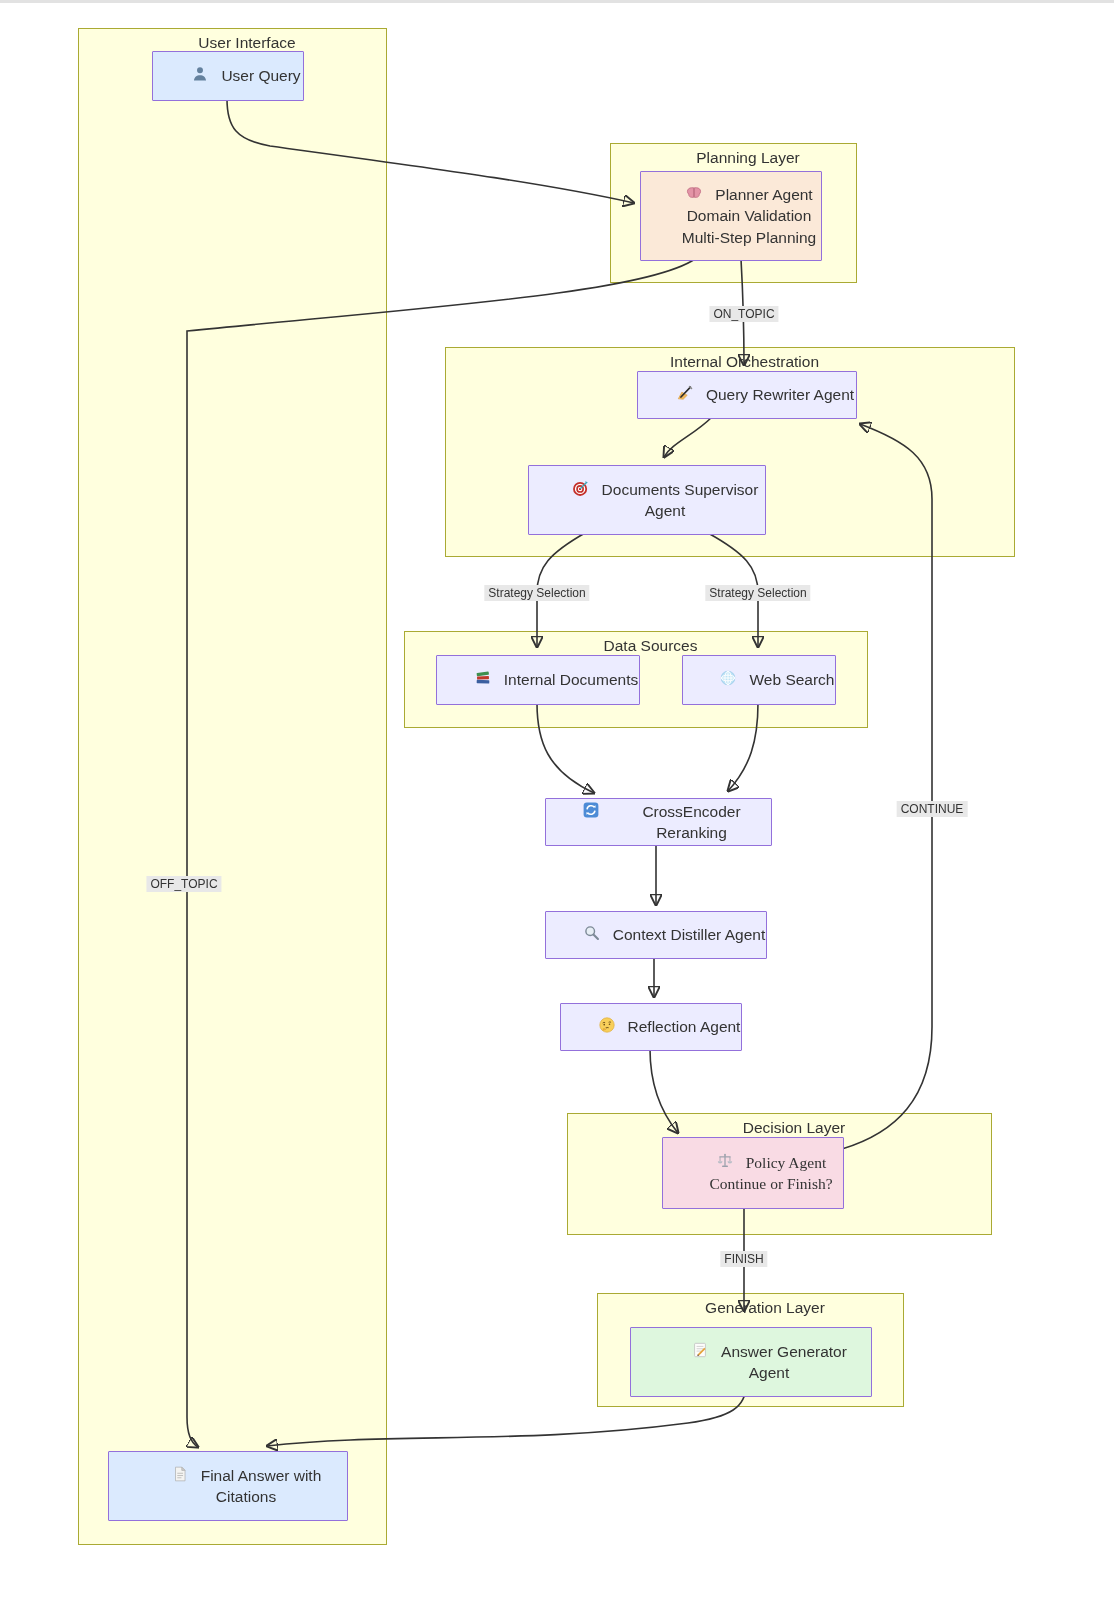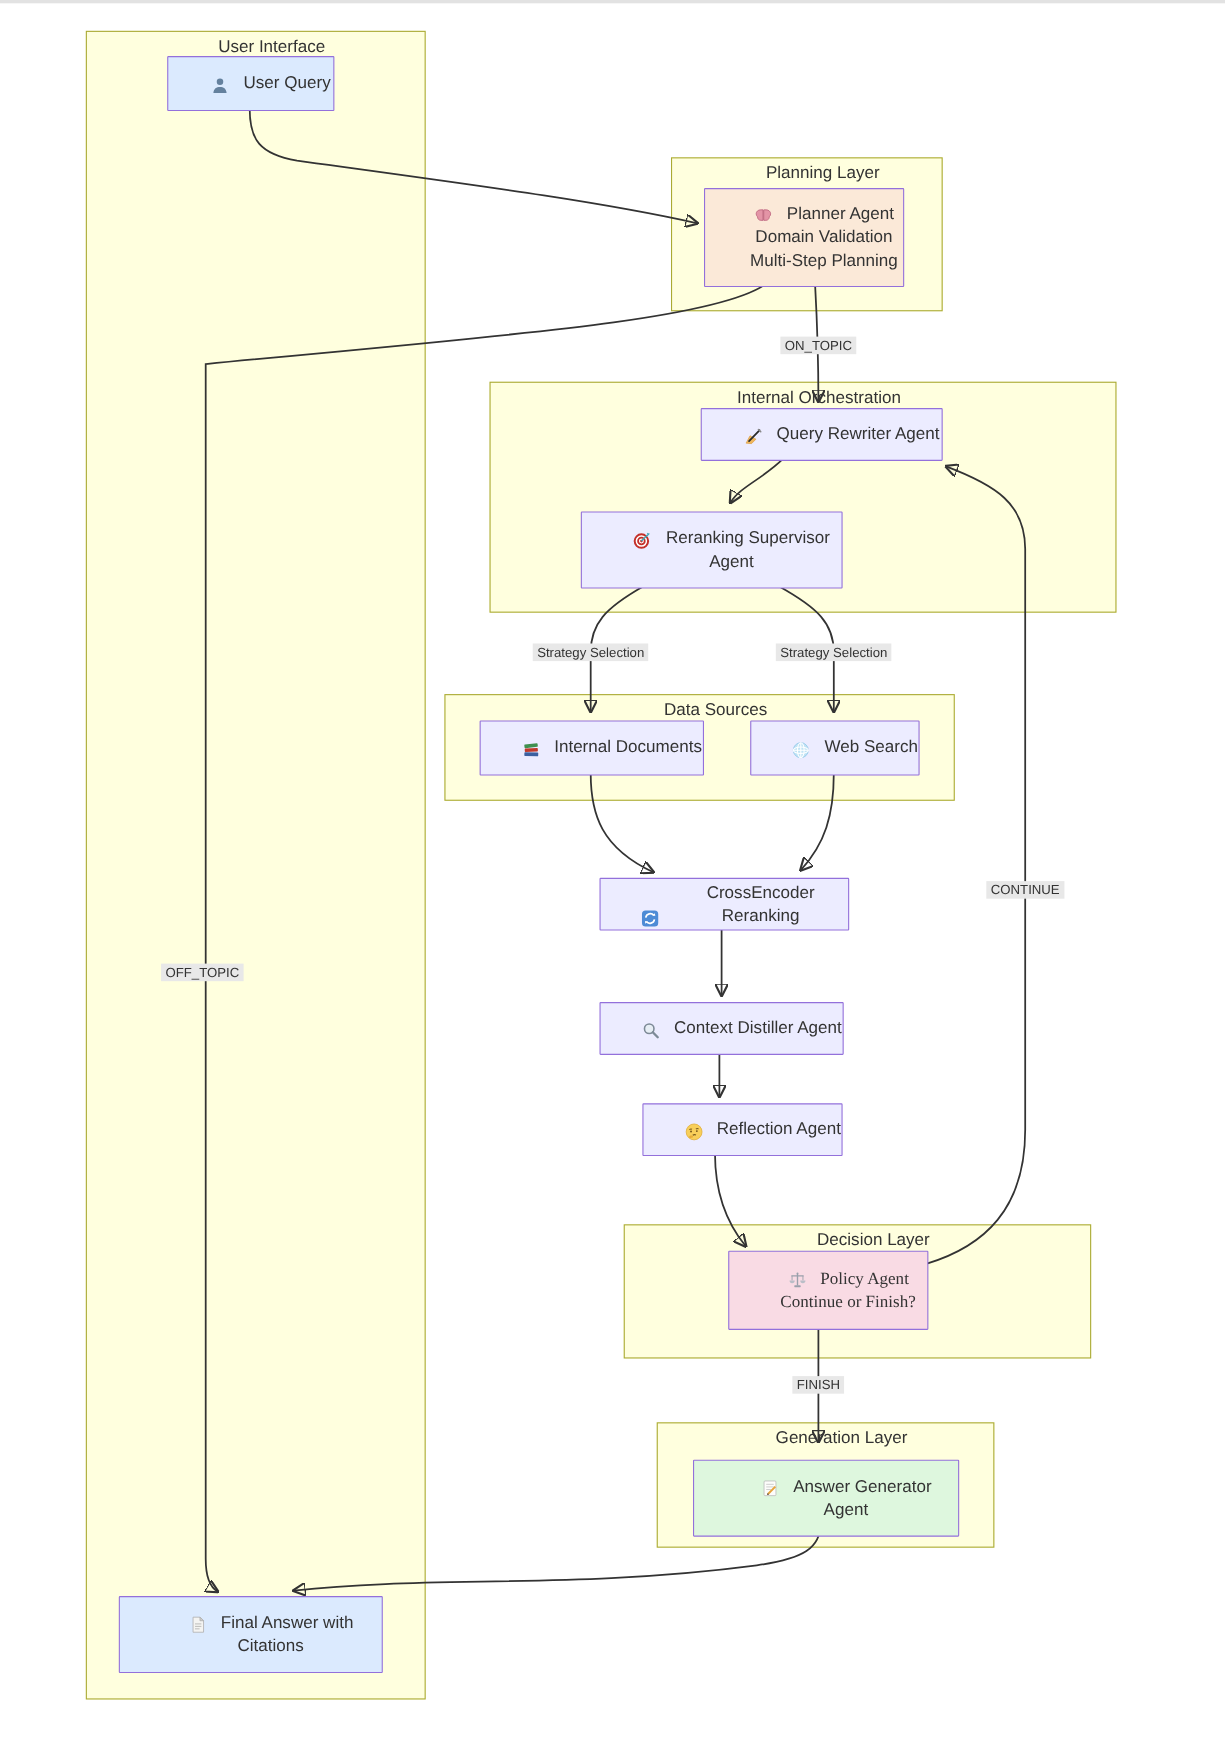--- a/index.html
+++ b/index.html
@@ -24,21 +24,21 @@
   svg.edges path{fill:none;stroke:var(--edge);stroke-width:1.6px;}
   .edge-label{position:absolute;transform:translate(-50%,-50%);background:var(--label-bg);color:var(--text);
     font-size:12px;padding:1px 4px;white-space:nowrap;z-index:3;}
   .node{position:absolute;background:var(--node-fill);border:1px solid var(--node-border);z-index:4;
     display:flex;flex-direction:column;align-items:center;justify-content:center;
     font-size:15.5px;line-height:21.5px;text-align:center;border-radius:1px;}
   .node.blue{background:var(--blue);}
   .node.peach{background:var(--peach);}
   .node.pink{background:var(--pink);font-family:Liberation Serif, serif;}
   .node.green{background:var(--green);}
-  .line{display:flex;align-items:flex-end;justify-content:center;gap:12px;margin-left:36px;}
+  .line{display:flex;align-items:flex-start;justify-content:center;gap:12px;margin-left:36px;}
   .ic{display:inline-flex;width:18px;height:18px;flex:0 0 18px;}
   .ic svg{width:18px;height:18px;}
 </style>
 </head>
 <body>
 
 <div class="frame">
 
   <div class="cluster" style="left:78px;top:25px;width:307px;height:1515px">
     <div class="cluster-title">User Interface</div>
@@ -133,21 +133,21 @@
     <div class="line">
       <span class="ic">
         <svg viewBox="0 0 20 20">
             <circle cx="9" cy="11" r="6.8" fill="#fff" stroke="#c4302b" stroke-width="2"></circle>
             <circle cx="9" cy="11" r="3.4" fill="#fff" stroke="#c4302b" stroke-width="1.8"></circle>
             <circle cx="9" cy="11" r="1.3" fill="#c4302b"></circle>
             <path d="M9 11L15.5 4.5" stroke="#3aa7b8" stroke-width="1.4"></path>
             <path d="M14.6 2.6l3 .9-2.1 2.1z" fill="#3aa7b8"></path>
           </svg>
       </span>
-      <span>Reranking Supervisor</span>
+      <span>Documents Supervisor</span>
     </div>
     <div class="line">Agent</div>
   </div>
 
   <div class="node" style="left:436px;top:652px;width:202px;height:48px">
     <div class="line">
       <span class="ic">
         <svg viewBox="0 0 20 20">
             <rect x="3" y="3.6" width="13.5" height="3.6" rx="0.7" fill="#3f8f4f" transform="rotate(-7 9.7 5.4)"></rect>
             <rect x="3.4" y="8" width="13.2" height="3.6" rx="0.7" fill="#c0392b" transform="rotate(-2 10 9.8)"></rect>
@@ -194,21 +194,21 @@
       <span class="ic">
         <svg viewBox="0 0 20 20">
             <circle cx="8" cy="8" r="4.8" fill="#e7eef5" stroke="#7d8a97" stroke-width="1.6"></circle>
             <path d="M11.6 11.6L16.6 16.6" stroke="#7d8a97" stroke-width="2.4" stroke-linecap="round"></path>
           </svg>
       </span>
       <span>Context Distiller Agent</span>
     </div>
   </div>
 
-  <div class="node" style="left:584px;top:1000px;width:180px;height:46px">
+  <div class="node" style="left:560px;top:1000px;width:180px;height:46px">
     <div class="line">
       <span class="ic">
         <svg viewBox="0 0 20 20">
             <circle cx="10" cy="10" r="8" fill="#f8cf5a" stroke="#e0ae39" stroke-width="0.8"></circle>
             <path d="M5.2 7.8q1.3-1.2 2.7-.5" stroke="#7a5a1e" stroke-width="1.1" fill="none"></path>
             <path d="M11.8 7q1.4-.9 2.7 0" stroke="#7a5a1e" stroke-width="1.1" fill="none"></path>
             <circle cx="6.9" cy="9.6" r="0.9" fill="#6b4c14"></circle>
             <circle cx="12.8" cy="9.2" r="0.9" fill="#6b4c14"></circle>
             <path d="M8.6 13.4q1.7-1 3.3-.2" stroke="#7a5a1e" stroke-width="1.2" fill="none"></path>
             <path d="M5.6 14.2q2.2-.7 3.1.9l-3.1.8z" fill="#f3b73f" stroke="#d89a2b" stroke-width="0.5"></path>

